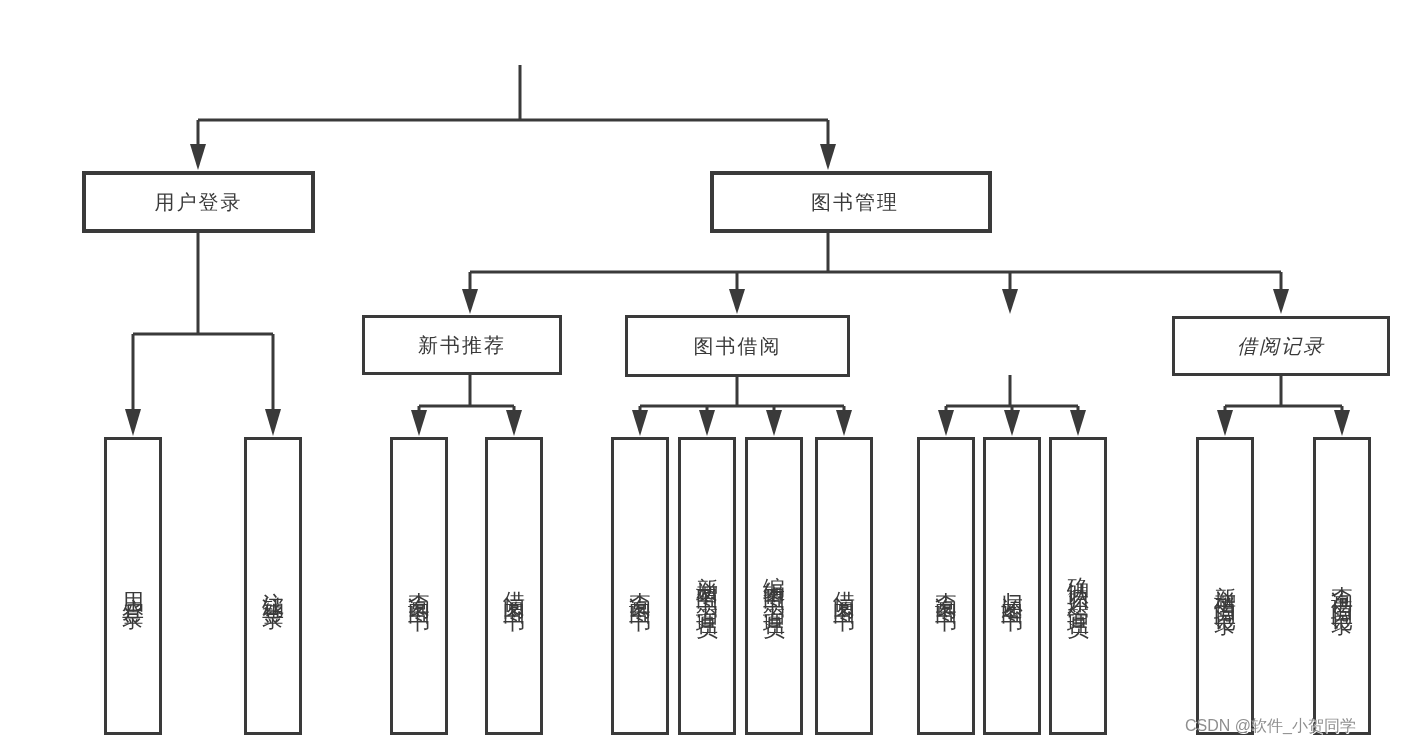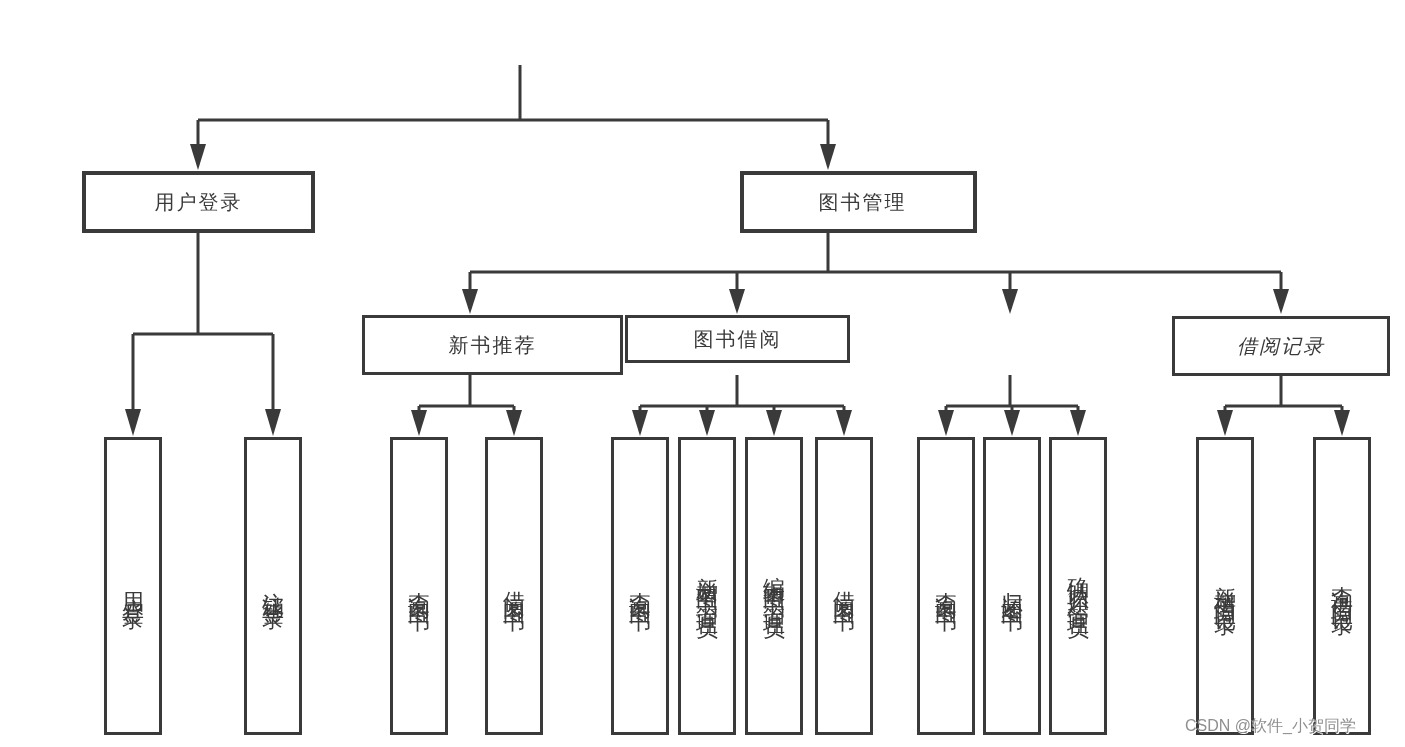--- a/index.html
+++ b/index.html
@@ -36,23 +36,23 @@
     writing-mode: vertical-rl;
     text-orientation: mixed;
     font-size: 22px;
     letter-spacing: 6px;
     line-height: 1;
     white-space: nowrap;
   }
   
   .pos-root   { left: 20px;   top: 15px;  width: 1000px; height: 50px; }
   .pos-user   { left: 82px;   top: 171px; width: 233px;  height: 62px; }
-  .pos-mgmt   { left: 740px;  top: 171px; width: 237px;  height: 62px; padding-left: 8px; }
-  .pos-new    { left: 362px;  top: 315px; width: 261px;  height: 60px; }
-  .pos-borrow { left: 625px;  top: 315px; width: 225px;  height: 48px; }
+  .pos-mgmt   { left: 710px;  top: 171px; width: 282px;  height: 62px; padding-left: 8px; }
+  .pos-new    { left: 362px;  top: 315px; width: 200px;  height: 60px; }
+  .pos-borrow { left: 625px;  top: 315px; width: 225px;  height: 62px; }
   .pos-cur    { left: 902px;  top: 315px; width: 216px;  height: 60px; }
   .pos-rec    { left: 1172px; top: 316px; width: 218px;  height: 60px; font-style: italic; }
   
   .pos-l1  { left: 104px; }
   .pos-l2  { left: 244px; }
   .pos-l3  { left: 390px; }
   .pos-l4  { left: 485px; }
   .pos-l5  { left: 611px; }
   .pos-l6  { left: 678px; }
   .pos-l7  { left: 745px; }

